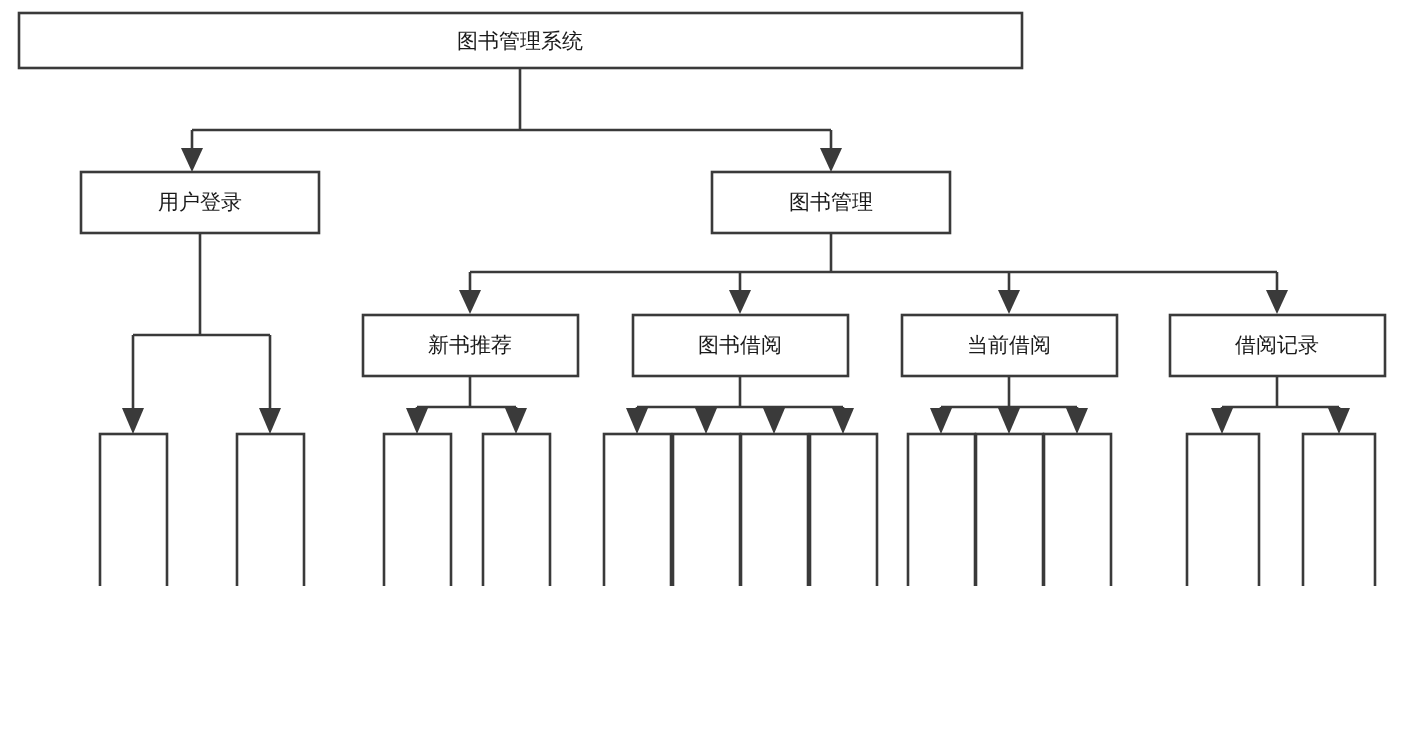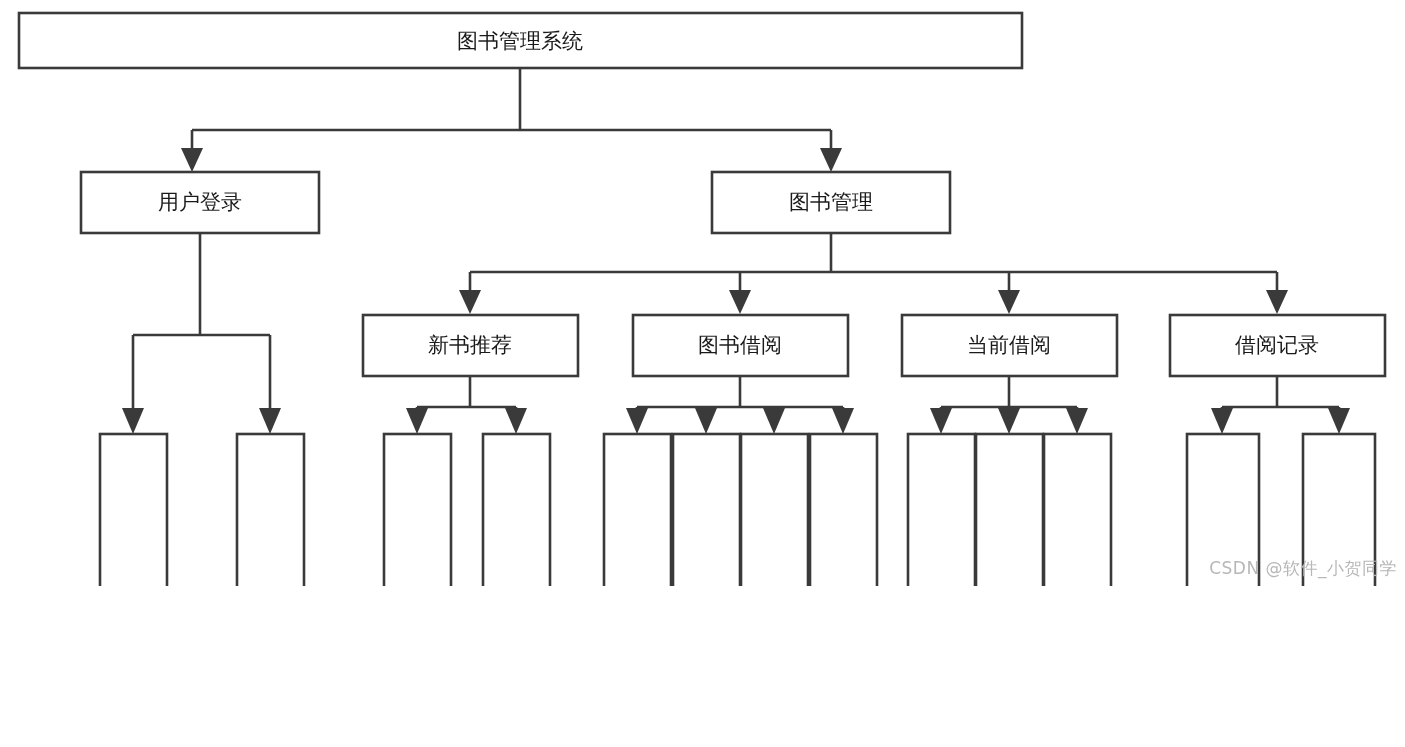--- a/index.html
+++ b/index.html
@@ -207,15 +207,14 @@
   <div class="leaf-label-wrap" style="left:604px; top:434px; width:67px; height:301px; padding-top:70px;">查询图书</div>
   <div class="leaf-label-wrap" style="left:673px; top:434px; width:67px; height:301px; padding-top:8px;">新增图书（管理员）</div>
   <div class="leaf-label-wrap" style="left:741px; top:434px; width:67px; height:301px; padding-top:8px;">编辑图书（管理员）</div>
   <div class="leaf-label-wrap" style="left:810px; top:434px; width:67px; height:301px; padding-top:70px;">借阅图书</div>
   <div class="leaf-label-wrap" style="left:908px; top:434px; width:67px; height:301px; padding-top:70px;">查询图书</div>
   <div class="leaf-label-wrap" style="left:976px; top:434px; width:67px; height:301px; padding-top:70px;">归还图书</div>
   <div class="leaf-label-wrap" style="left:1044px; top:434px; width:67px; height:301px; padding-top:8px;">确认归还（管理员）</div>
   <div class="leaf-label-wrap" style="left:1187px; top:434px; width:72px; height:301px; padding-top:30px;">新增借阅记录</div>
   <div class="leaf-label-wrap" style="left:1303px; top:434px; width:72px; height:301px; padding-top:30px;">查询借阅记录</div>
 
-  <div class="watermark">CSDN @软件_小贺同学</div>
 
 </div>
 
 </body></html>

